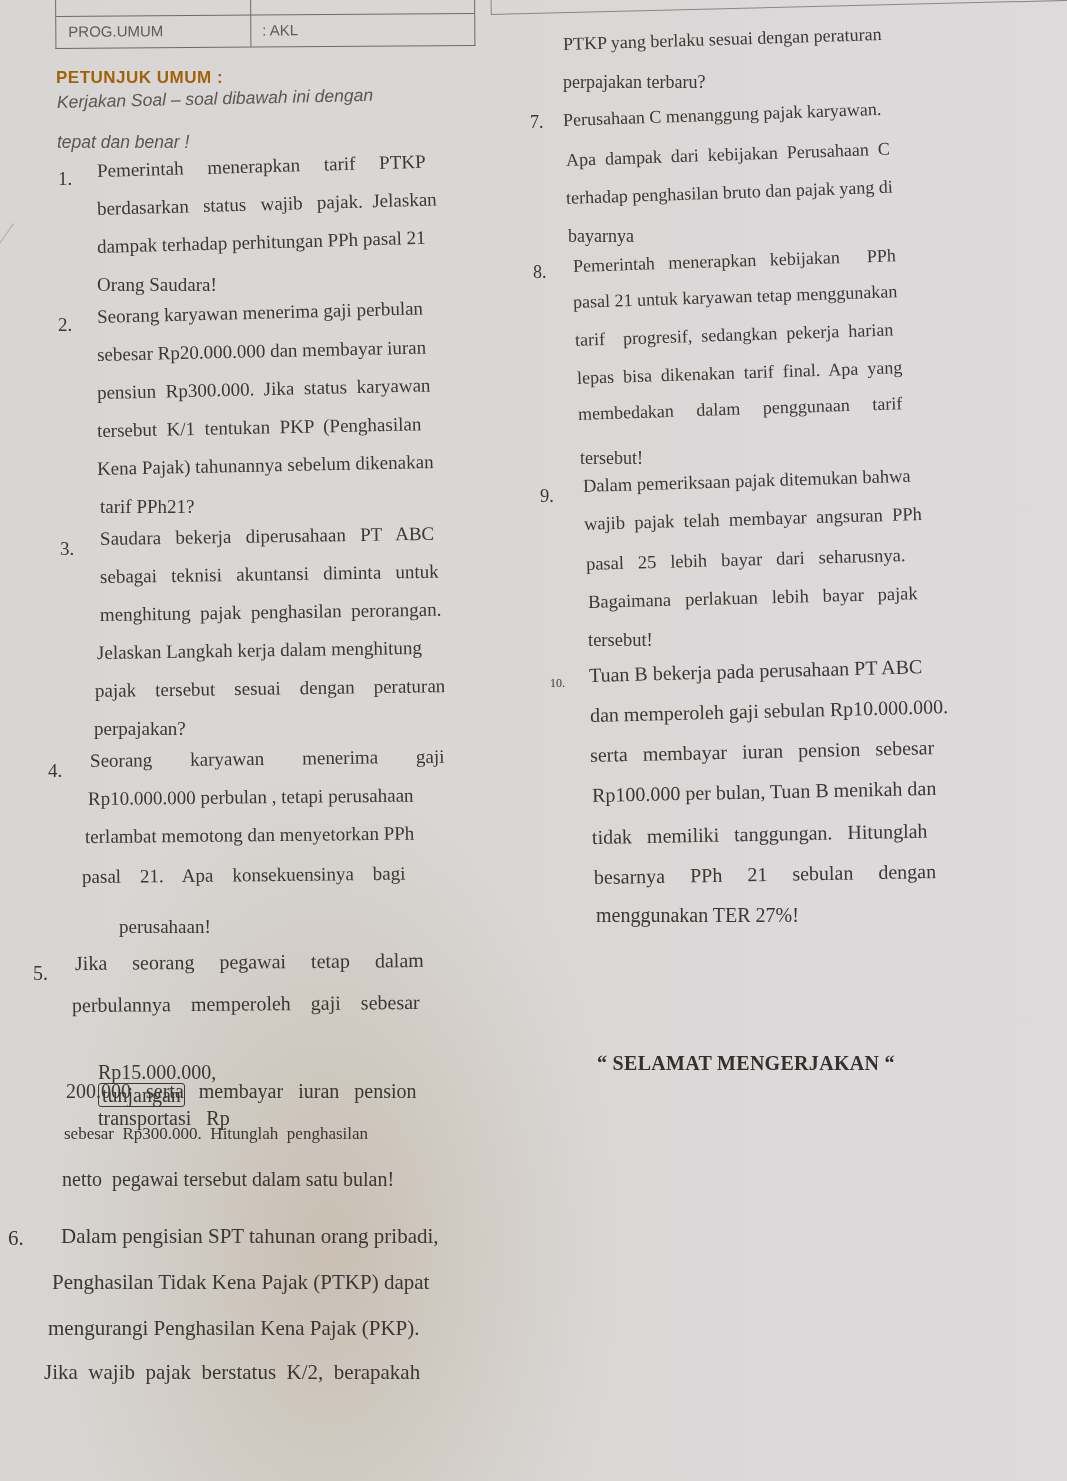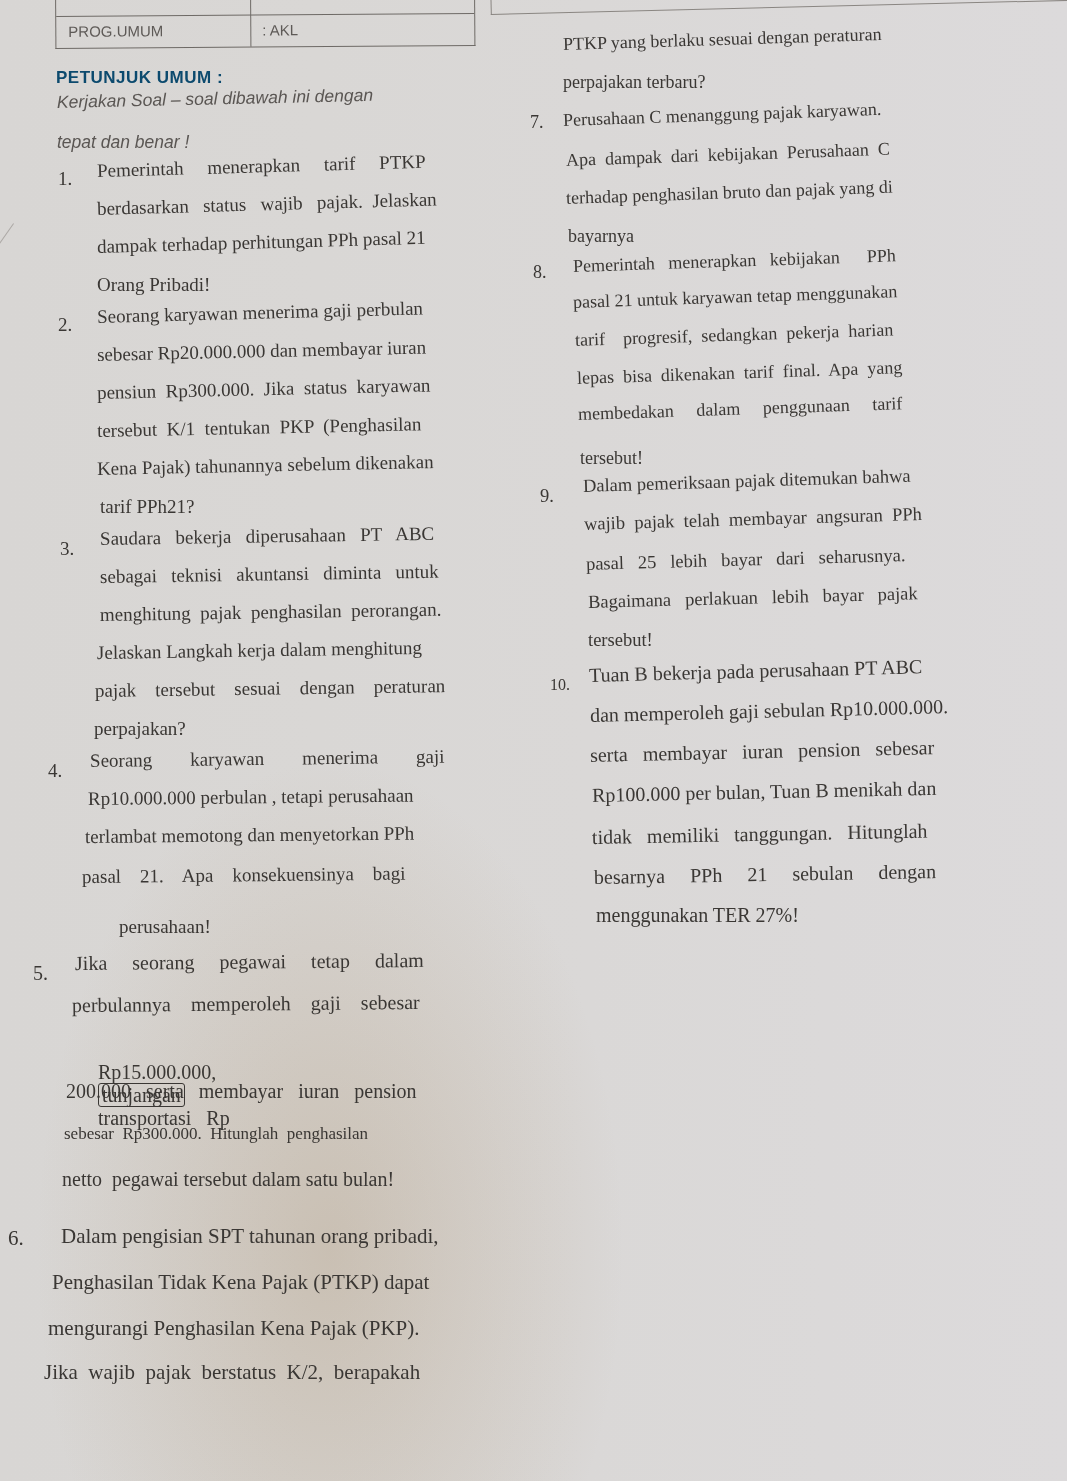--- a/index.html
+++ b/index.html
@@ -22,21 +22,21 @@
   .hdr-row{position:absolute;left:0;right:0;height:30px;border-bottom:1px solid #6e6a66;}
   .hdr-row.r1{top:0;}
   .hdr-row.r2{top:30px;border-bottom:none;}
   .hdr-cell{position:absolute;top:7px;}
   .hdr-col-div{position:absolute;left:194px;top:0;bottom:0;border-left:1px solid #6e6a66;}
   .hdr-box-right{
     position:absolute;left:490px;top:-20px;width:600px;height:34px;
     border:1px solid #8a8682;border-top:none;transform:rotate(-1.4deg);transform-origin:left top;
   }
   .sans{font-family:"Liberation Sans", sans-serif;}
-  .instr-title{position:absolute;left:56px;top:68px;font-size:17px;font-weight:bold;letter-spacing:0.5px;color:#0c4a6e;}
+  .instr-title{position:absolute;left:56px;top:68px;font-size:17px;font-weight:bold;letter-spacing:0.5px;color:#a16207;}
   .instr-line{position:absolute;font-style:italic;font-size:17.5px;color:#5a5653;}
   .line{position:absolute;white-space:nowrap;font-size:19px;}
   .num{position:absolute;font-size:19px;}
   .boxed{border:1.5px solid #3a3734;border-radius:3px;padding:0 3px;}
   .closing{position:absolute;left:597px;top:1052px;font-size:20px;font-weight:bold;color:#33302d;letter-spacing:0.3px;}
   .pencil{position:absolute;left:0;top:225px;width:18px;height:40px;border-left:1.5px solid #8d8985;transform:rotate(35deg);opacity:.6;}
 </style>
 </head>
 <body>
 
@@ -59,21 +59,21 @@
   <div class="instr-line sans" style="left:57px;top:92px;transform:rotate(-1.3deg);transform-origin:left;">Kerjakan  Soal  –  soal  dibawah  ini  dengan</div>
   <div class="instr-line sans" style="left:57px;top:132px;">tepat dan benar !</div>
 
   <div class="pencil"></div>
 
   <div>
     <span class="num" style="left:58px;top:168px;">1.</span>
     <div class="line" style="left: 97px; top: 160px; transform: rotate(-1.6deg); transform-origin: left center; white-space: pre;">Pemerintah     menerapkan     tarif     PTKP</div>
     <div class="line" style="left: 97px; top: 198px; transform: rotate(-1.6deg); transform-origin: left center; white-space: pre;">berdasarkan   status   wajib   pajak.  Jelaskan</div>
     <div class="line" style="left: 97px; top: 236px; transform: rotate(-1.6deg); transform-origin: left center; white-space: pre;">dampak terhadap perhitungan PPh pasal 21</div>
-    <div class="line" style="left: 97px; top: 274px; white-space: pre;">Orang Pribadi!</div>
+    <div class="line" style="left: 97px; top: 274px; white-space: pre;">Orang Saudara!</div>
   </div>
 
   <div>
     <span class="num" style="left:58px;top:314px;">2.</span>
     <div class="line" style="left: 97px; top: 306px; transform: rotate(-1.5deg); transform-origin: left center; white-space: pre;">Seorang karyawan menerima gaji perbulan</div>
     <div class="line" style="left: 97px; top: 344px; transform: rotate(-1.3deg); transform-origin: left center; white-space: pre;">sebesar Rp20.000.000 dan membayar iuran</div>
     <div class="line" style="left: 97px; top: 382px; transform: rotate(-1.3deg); transform-origin: left center; white-space: pre;">pensiun  Rp300.000.  Jika  status  karyawan</div>
     <div class="line" style="left: 97px; top: 420px; transform: rotate(-1.2deg); transform-origin: left center; white-space: pre;">tersebut  K/1  tentukan  PKP  (Penghasilan</div>
     <div class="line" style="left: 97px; top: 458px; transform: rotate(-1.2deg); transform-origin: left center; white-space: pre;">Kena Pajak) tahunannya sebelum dikenakan</div>
     <div class="line" style="left: 100px; top: 496px; white-space: pre;">tarif PPh21?</div>
@@ -146,24 +146,25 @@
   <div>
     <span class="num" style="left:540px;top:486px;font-size:18.5px;">9.</span>
     <div class="line" style="left: 583px; top: 476px; font-size: 18.5px; transform: rotate(-1.8deg); transform-origin: left center; white-space: pre;">Dalam pemeriksaan pajak ditemukan bahwa</div>
     <div class="line" style="left: 584px; top: 514px; font-size: 18.5px; transform: rotate(-1.7deg); transform-origin: left center; white-space: pre;">wajib  pajak  telah  membayar  angsuran  PPh</div>
     <div class="line" style="left: 586px; top: 554px; font-size: 18.5px; transform: rotate(-1.6deg); transform-origin: left center; white-space: pre;">pasal   25   lebih   bayar   dari   seharusnya.</div>
     <div class="line" style="left: 588px; top: 592px; font-size: 18.5px; transform: rotate(-1.5deg); transform-origin: left center; white-space: pre;">Bagaimana   perlakuan   lebih   bayar   pajak</div>
     <div class="line" style="left: 588px; top: 630px; font-size: 18.5px; white-space: pre;">tersebut!</div>
   </div>
 
   <div>
-    <span class="num" style="left:550px;top:676px;font-size:16px;">10.</span>
+    <span class="num" style="left:550px;top:676px;font-size:12px;">10.</span>
     <div class="line" style="left: 589px; top: 664px; font-size: 20px; transform: rotate(-1.5deg); transform-origin: left center; white-space: pre;">Tuan B bekerja pada perusahaan PT ABC</div>
     <div class="line" style="left: 590px; top: 704px; font-size: 20px; transform: rotate(-1.4deg); transform-origin: left center; white-space: pre;">dan memperoleh gaji sebulan Rp10.000.000.</div>
     <div class="line" style="left: 590px; top: 744px; font-size: 20px; transform: rotate(-1.3deg); transform-origin: left center; white-space: pre;">serta   membayar   iuran   pension   sebesar</div>
     <div class="line" style="left: 592px; top: 784px; font-size: 20px; transform: rotate(-1.2deg); transform-origin: left center; white-space: pre;">Rp100.000 per bulan, Tuan B menikah dan</div>
     <div class="line" style="left: 592px; top: 826px; font-size: 20px; transform: rotate(-1.1deg); transform-origin: left center; white-space: pre;">tidak   memiliki   tanggungan.   Hitunglah</div>
     <div class="line" style="left: 594px; top: 866px; font-size: 20px; transform: rotate(-1deg); transform-origin: left center; white-space: pre;">besarnya     PPh     21     sebulan     dengan</div>
     <div class="line" style="left: 596px; top: 904px; font-size: 20px; white-space: pre;">menggunakan TER 27%!</div>
   </div>
 
+  <div class="closing">“ SELAMAT MENGERJAKAN “</div>
 
 </div>
 
 </body></html>

